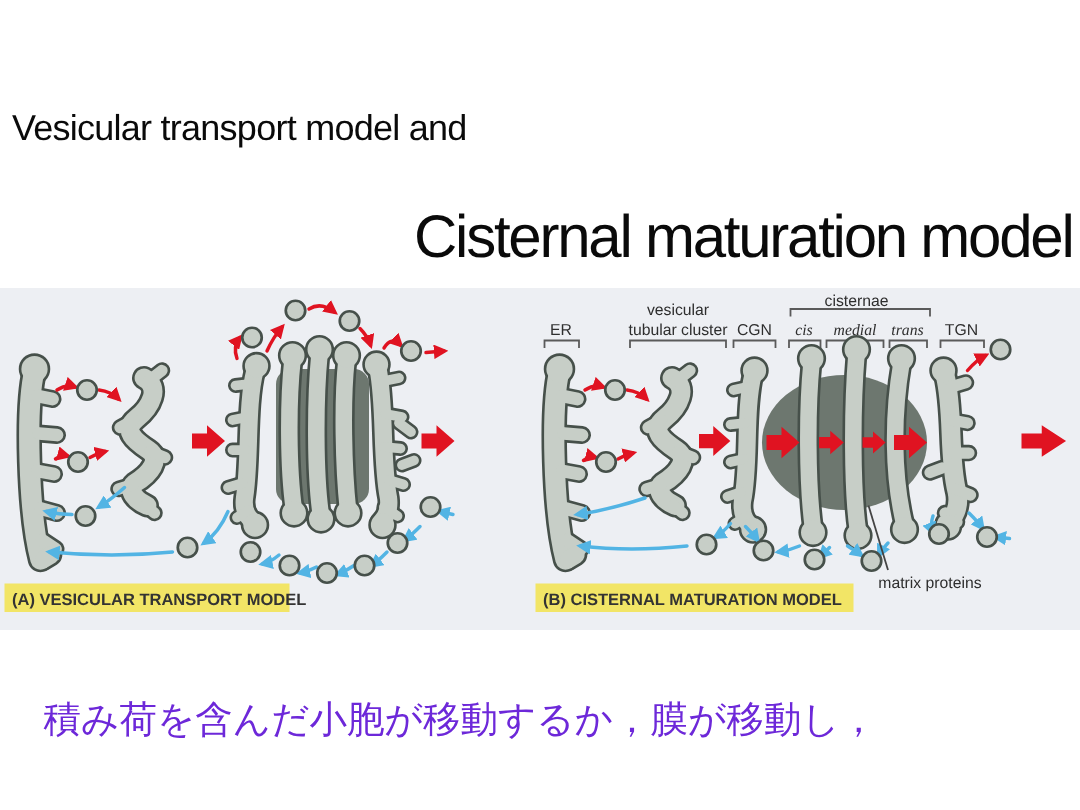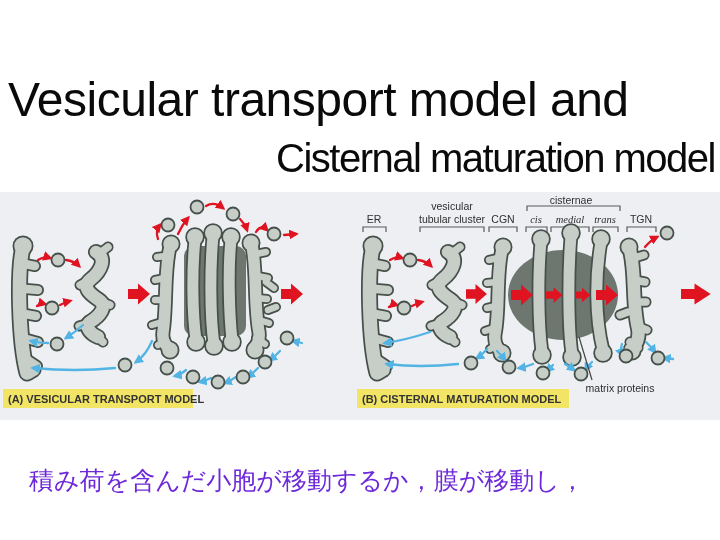--- a/index.html
+++ b/index.html
@@ -1,19 +1,19 @@
 <!DOCTYPE html>
 <html><head>
 <meta charset="utf-8">
 <style>
   html,body{margin:0;padding:0;}
   body{width:720px;height:540px;background:#ffffff;overflow:hidden;
        font-family:"Liberation Sans",sans-serif;}
   .slide{position:relative;width:720px;height:540px;background:#fff;}
-  .title1{position:absolute;left:8px;top:72px;font-size:48px;color:#0a0a0a;
+  .title1{position:absolute;left:8px;top:72px;font-size:24px;color:#0a0a0a;
           letter-spacing:-0.5px;white-space:nowrap;}
   .title2{position:absolute;right:5px;top:136px;font-size:40px;color:#0a0a0a;
           letter-spacing:-1.5px;white-space:nowrap;margin-left:27px;}
   .figure{position:absolute;left:0;top:192px;width:720px;height:228px;
           background:#edeff3;}
   .caption{position:absolute;left:29px;top:461px;font-size:25px;line-height:38px;
            color:#6d28d9;white-space:nowrap;}
   
   .od{stroke:#46504a;fill:none;stroke-linecap:round;stroke-linejoin:round;}
   .ol{stroke:#c7cec7;fill:none;stroke-linecap:round;stroke-linejoin:round;}

